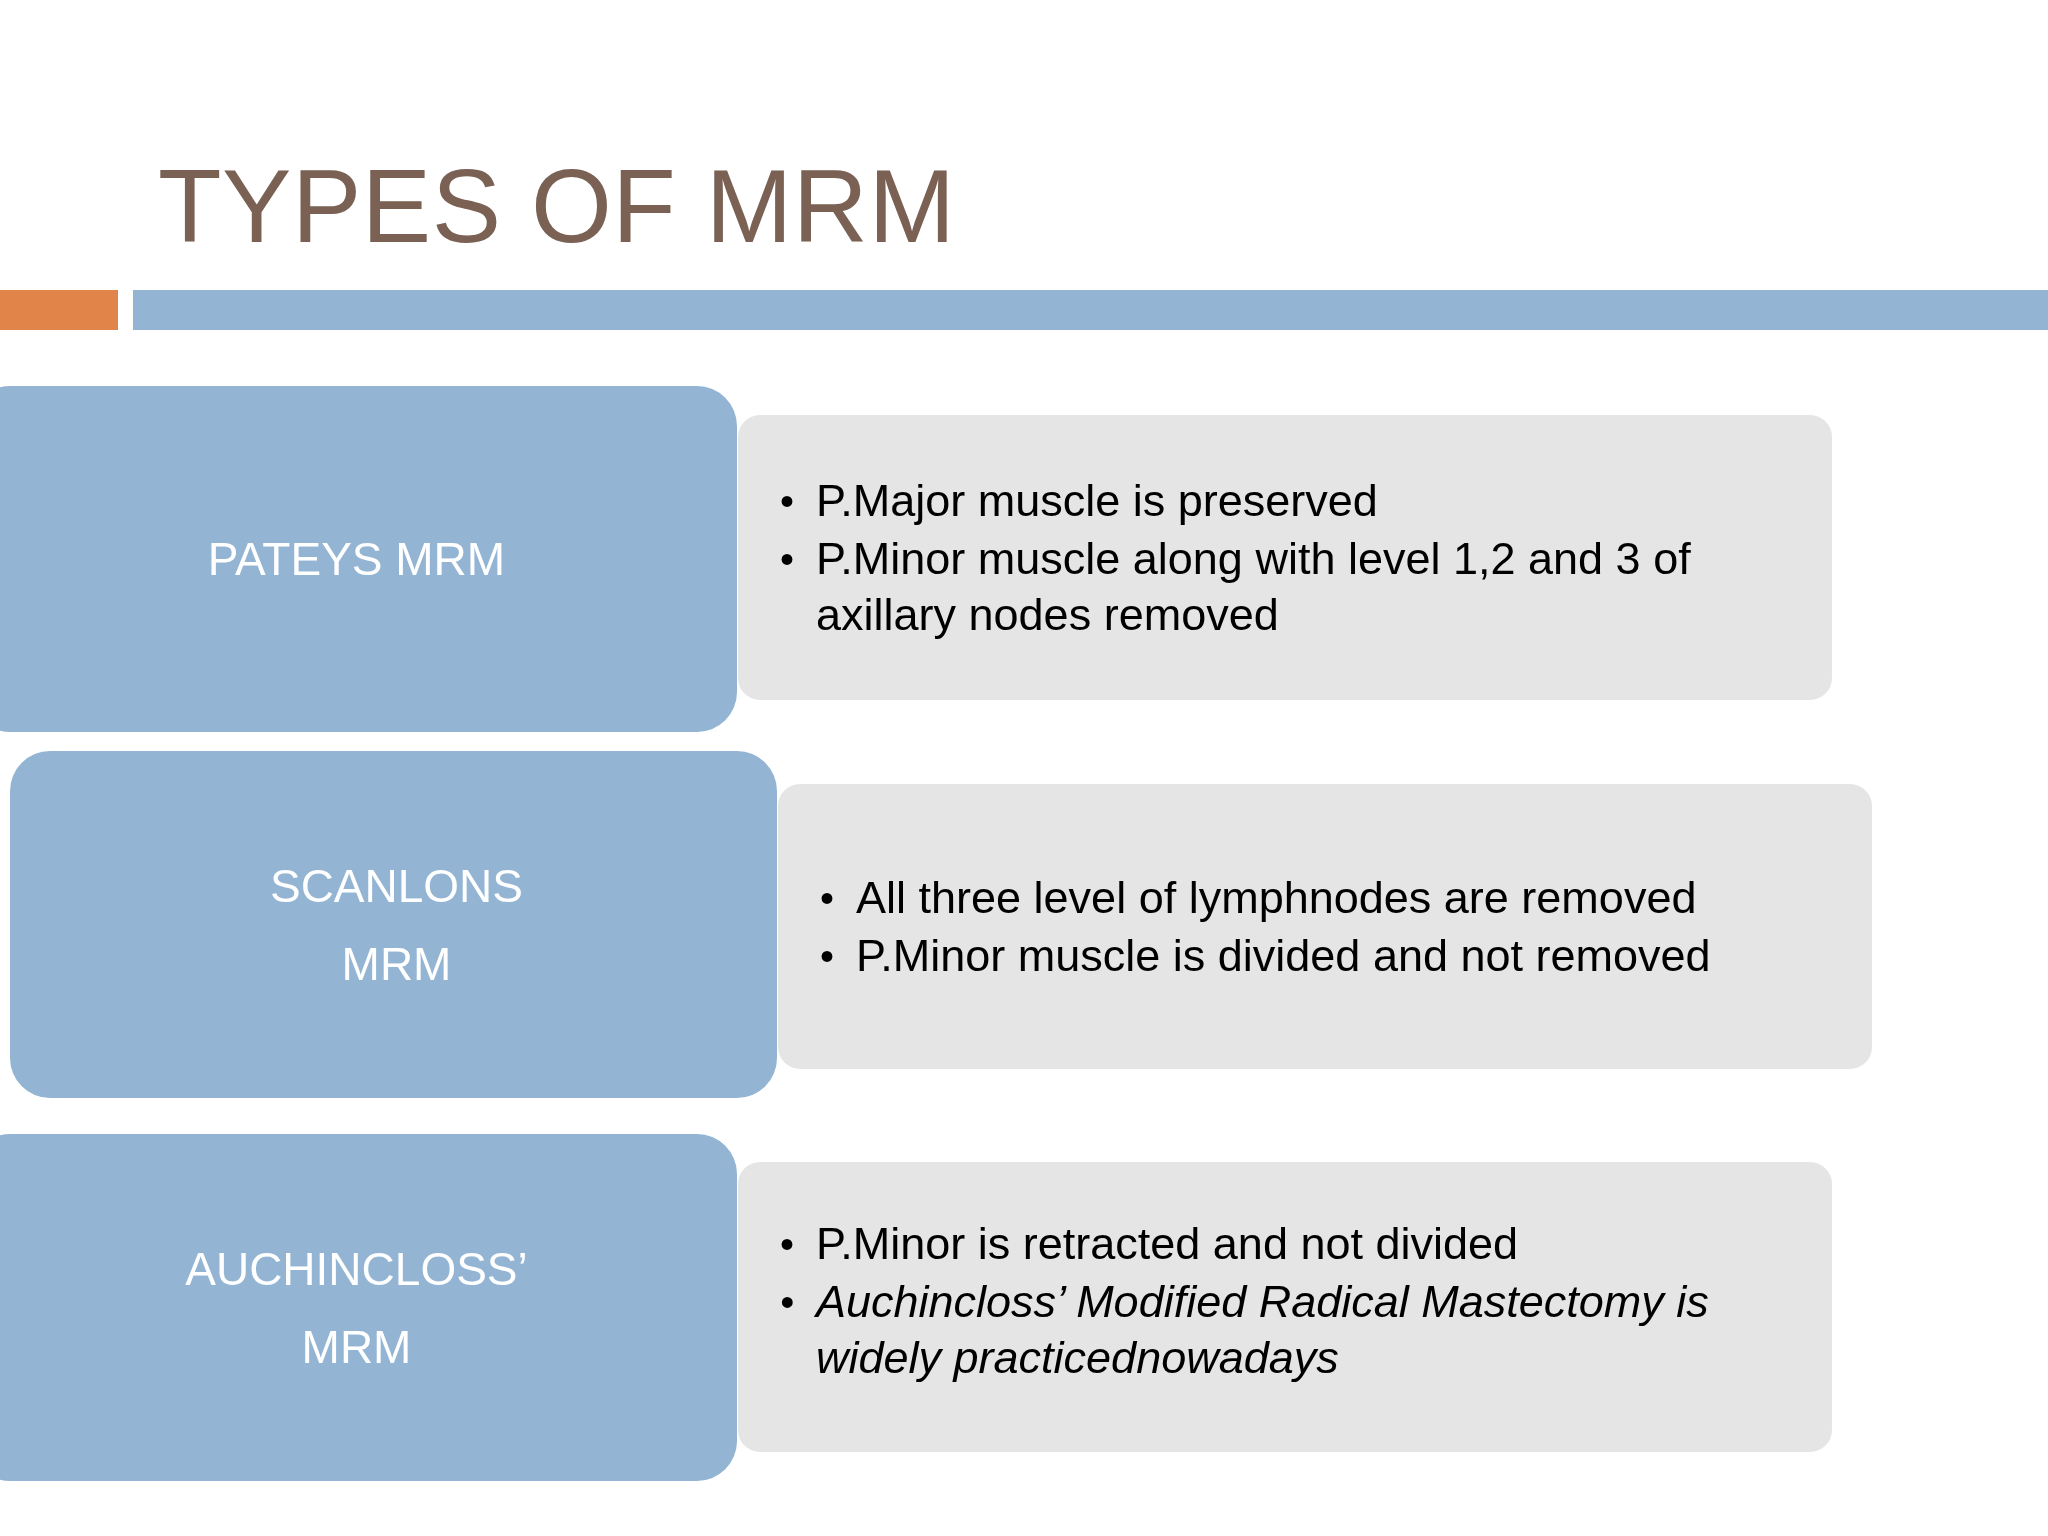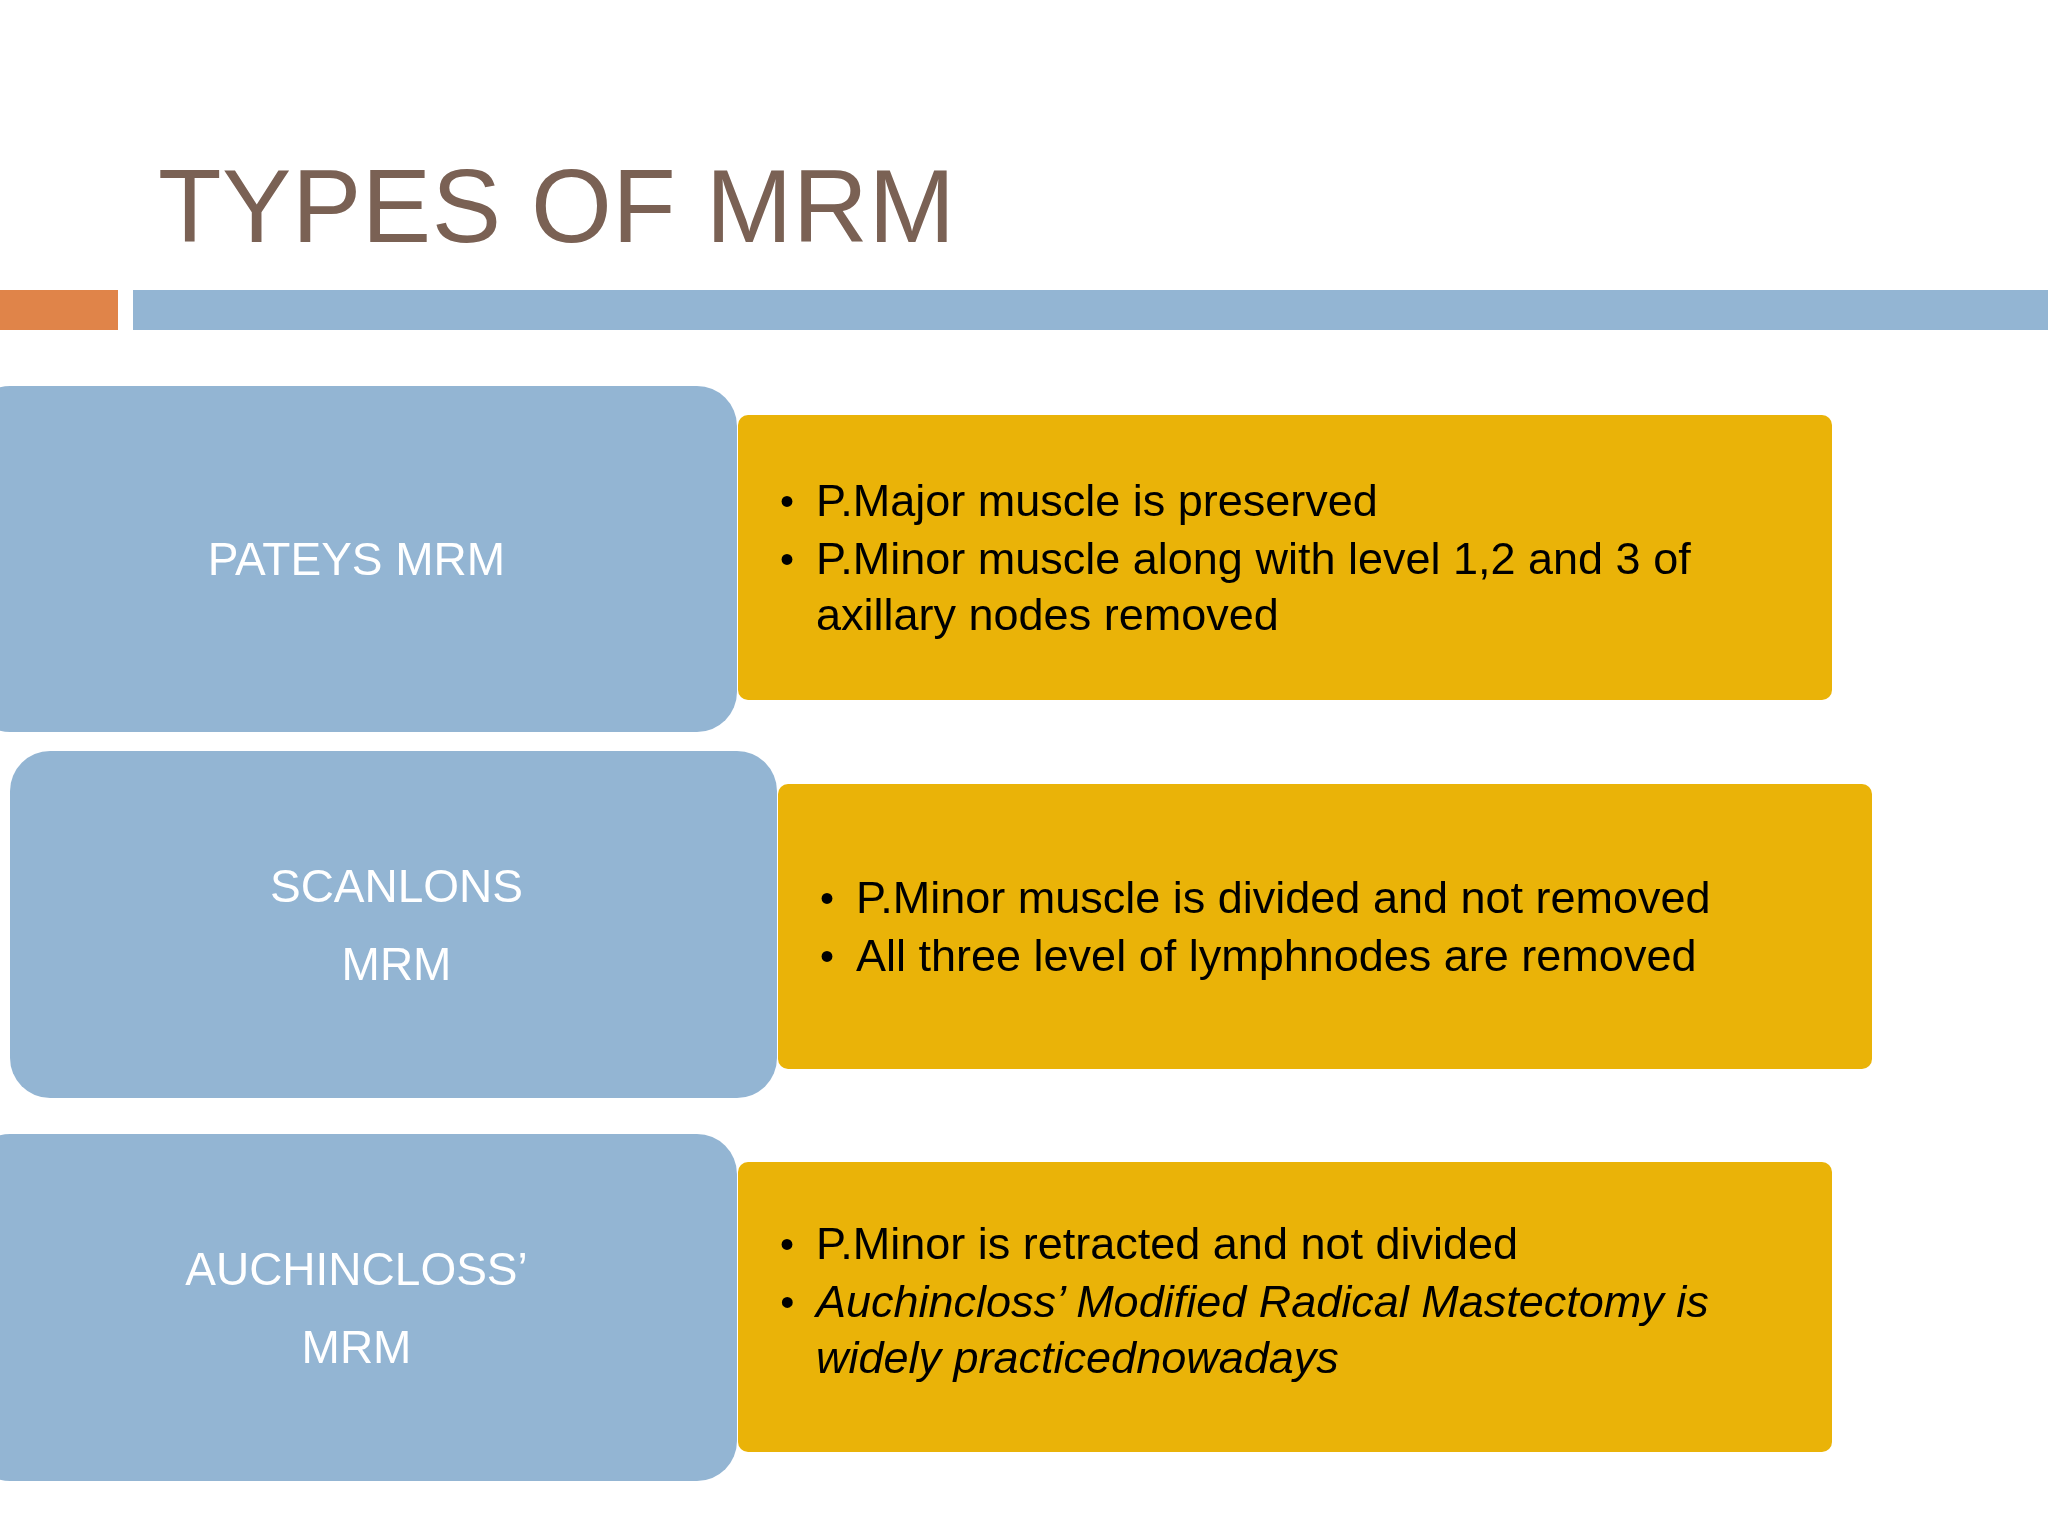--- a/index.html
+++ b/index.html
@@ -83,22 +83,22 @@
     text-align: center;
     white-space: pre-line;
     font-weight: normal;
   }
 
   
   .content-panel {
     position: absolute;
     left: 738px;
     width: 1094px;
-    background: #eab308;
-    border-radius: 10px;
+    background: #e5e5e5;
+    border-radius: 22px;
     box-sizing: border-box;
     display: flex;
     flex-direction: column;
     justify-content: center;
   }
   .row-1 .content-panel { top: 29px;  height: 285px; padding: 0 26px 0 36px; }
   .row-2 .content-panel { top: 33px;  height: 285px; padding: 0 26px 0 36px; }
   .row-3 .content-panel { top: 28px;  height: 290px; padding: 0 26px 13px 36px; }
 
   ul.bullets {
@@ -150,22 +150,22 @@
     </div>
   </div>
 
   <div class="row row-2">
     <div class="label-chip">
       <span class="label-chip-text">SCANLONS
 MRM</span>
     </div>
     <div class="content-panel">
       <ul class="bullets">
+        <li>All three level of lymphnodes are removed</li>
         <li>P.Minor muscle is divided and not removed</li>
-        <li>All three level of lymphnodes are removed</li>
       </ul>
     </div>
   </div>
 
   <div class="row row-3">
     <div class="label-chip">
       <span class="label-chip-text">AUCHINCLOSS’
 MRM</span>
     </div>
     <div class="content-panel">

